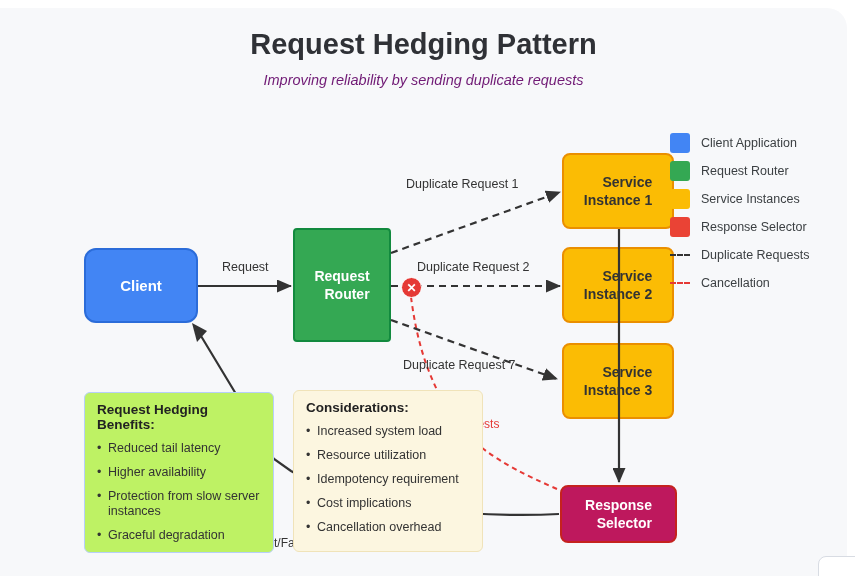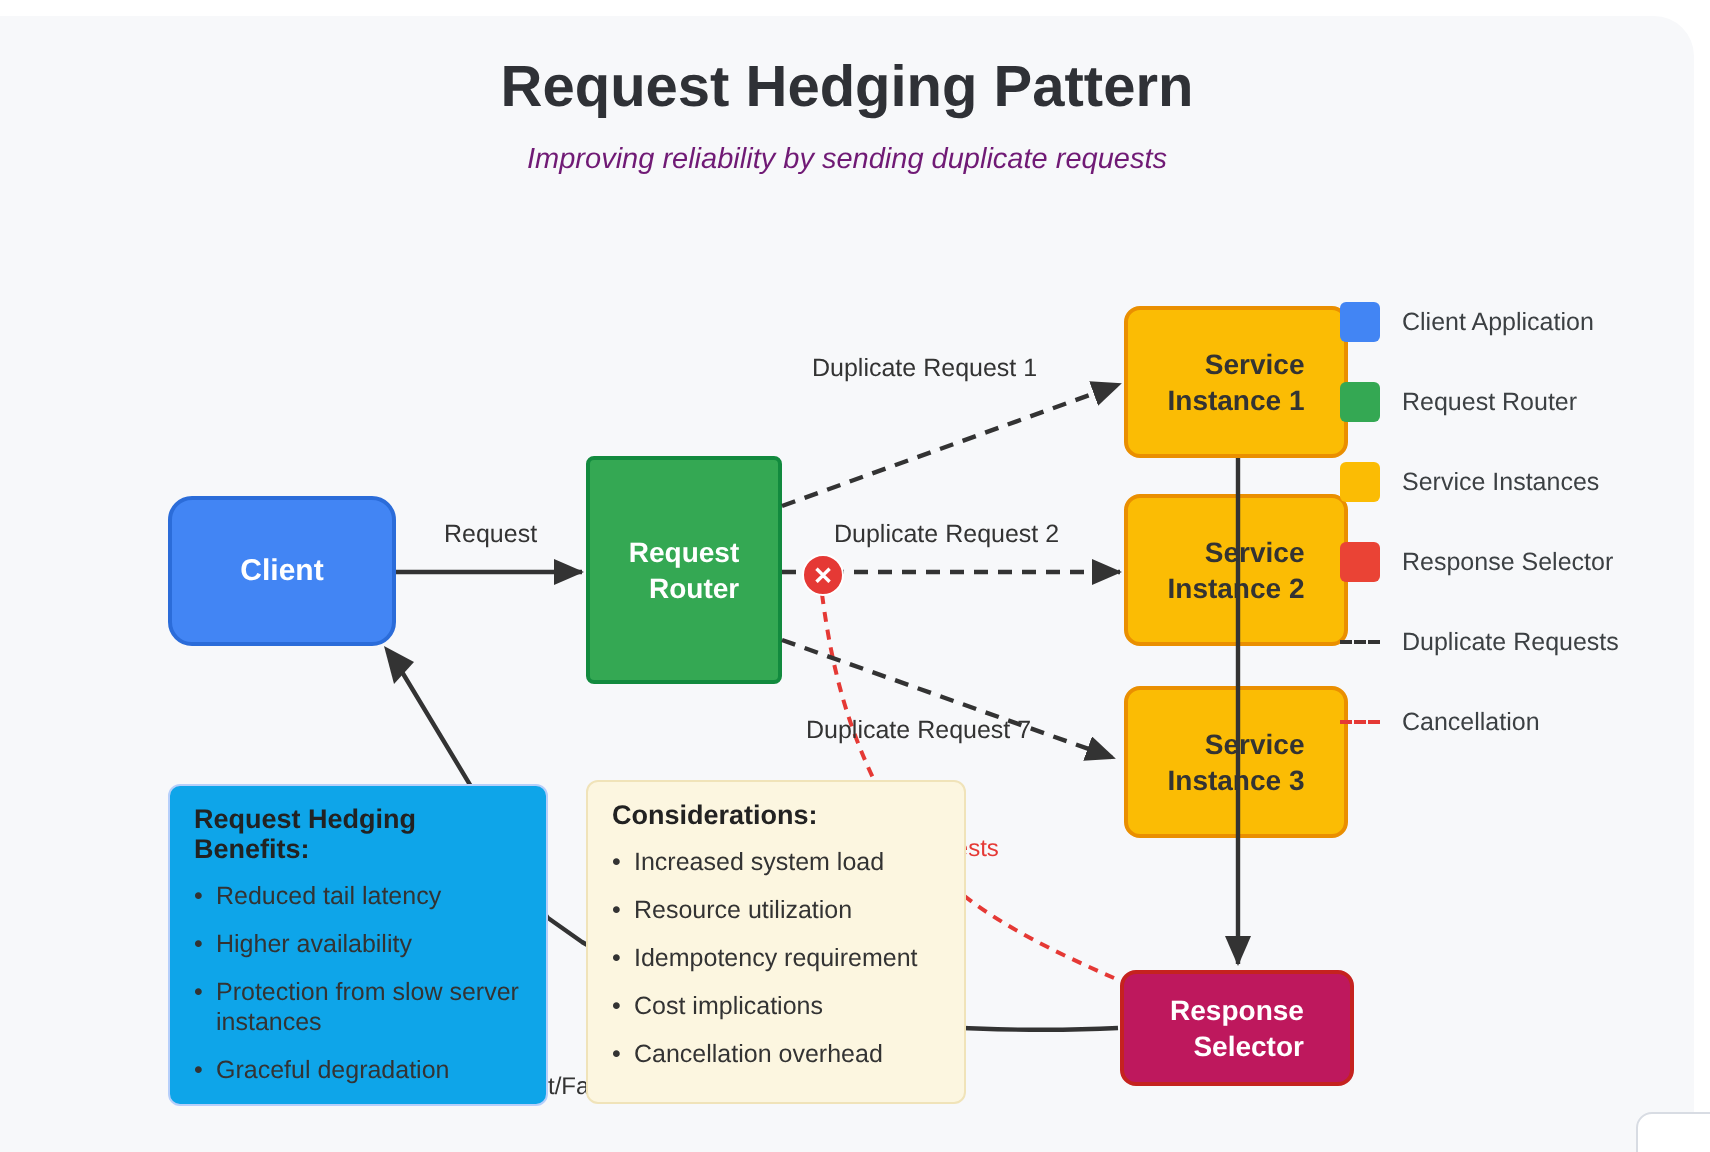--- a/index.html
+++ b/index.html
@@ -13,21 +13,21 @@
   .subtitle{position:absolute;left:0;top:72px;width:847px;text-align:center;
          font-size:14.5px;font-style:italic;color:#701a75;z-index:6;}
   
   svg.under{position:absolute;left:0;top:0;z-index:1;}
   svg.over{position:absolute;left:0;top:0;z-index:5;pointer-events:none;}
   
   .lbl-first{position:absolute;left:254px;top:536px;font-size:12px;color:#333;z-index:2;white-space:nowrap;}
   .lbl-cancel{position:absolute;left:368px;top:417px;font-size:12px;color:#e53935;z-index:2;white-space:nowrap;}
   
   .infobox{position:absolute;z-index:3;border-radius:6px;padding:9px 12px;box-sizing:border-box;}
-  .benefits{left:84px;top:392px;width:190px;height:161px;background:#0ea5e9;border:1.5px solid #b7cffa;}
+  .benefits{left:84px;top:392px;width:190px;height:161px;background:#bef264;border:1.5px solid #b7cffa;}
   .considerations{left:293px;top:390px;width:190px;height:162px;background:#fcf6e0;border:1.5px solid #f0e3b9;}
   .info-title{font-size:13.5px;font-weight:bold;color:#222;margin-bottom:3px;}
   .info-item{position:relative;padding-left:11px;font-size:12.5px;line-height:1.2;color:#333;margin-top:9px;}
   .info-item::before{content:"•";position:absolute;left:0;color:#333;}
   
   .node{position:absolute;z-index:4;display:flex;align-items:center;justify-content:center;
         text-align:right;font-weight:bold;white-space:pre-line;box-sizing:border-box;line-height:1.3;}
   .client{left:84px;top:248px;width:114px;height:75px;border-radius:12px;background:#4285f4;
           border:2px solid #2b6cd9;color:#fff;font-size:15px;}
   .router{left:293px;top:228px;width:98px;height:114px;border-radius:4px;background:#34a853;
@@ -41,21 +41,21 @@
   .elbl{position:absolute;z-index:5;font-size:12.5px;color:#333;white-space:nowrap;}
   .lbl-request{left:222px;top:260px;}
   .lbl-dup1{left:406px;top:177px;}
   .lbl-dup2{left:417px;top:260px;}
   .lbl-dup3{left:403px;top:358px;}
   
   .xicon{position:absolute;left:401px;top:277px;width:19px;height:19px;border-radius:50%;
          background:#e53935;border:1px solid #fff;z-index:5;display:flex;align-items:center;
          justify-content:center;color:#fff;font-size:12px;font-weight:bold;line-height:1;}
   
-  .legend{position:absolute;left:670px;top:151px;z-index:6;display:flex;flex-direction:column;gap:20px;}
+  .legend{position:absolute;left:670px;top:133px;z-index:6;display:flex;flex-direction:column;gap:8px;}
   .legend-item{display:flex;align-items:center;gap:11px;height:20px;}
   .legend-label{font-size:12.5px;color:#3c4043;white-space:nowrap;}
   .swatch{width:20px;height:20px;border-radius:3px;flex:0 0 auto;}
   .sw-blue{background:#4285f4;}
   .sw-green{background:#34a853;}
   .sw-yellow{background:#fbbc04;}
   .sw-red{background:#ea4335;}
   .sw-dark-dash,.sw-red-dash{height:0;border-radius:0;background:none;align-self:center;}
   .sw-dark-dash{border-top:2.5px dashed #333;}
   .sw-red-dash{border-top:2.5px dashed #e53935;}

